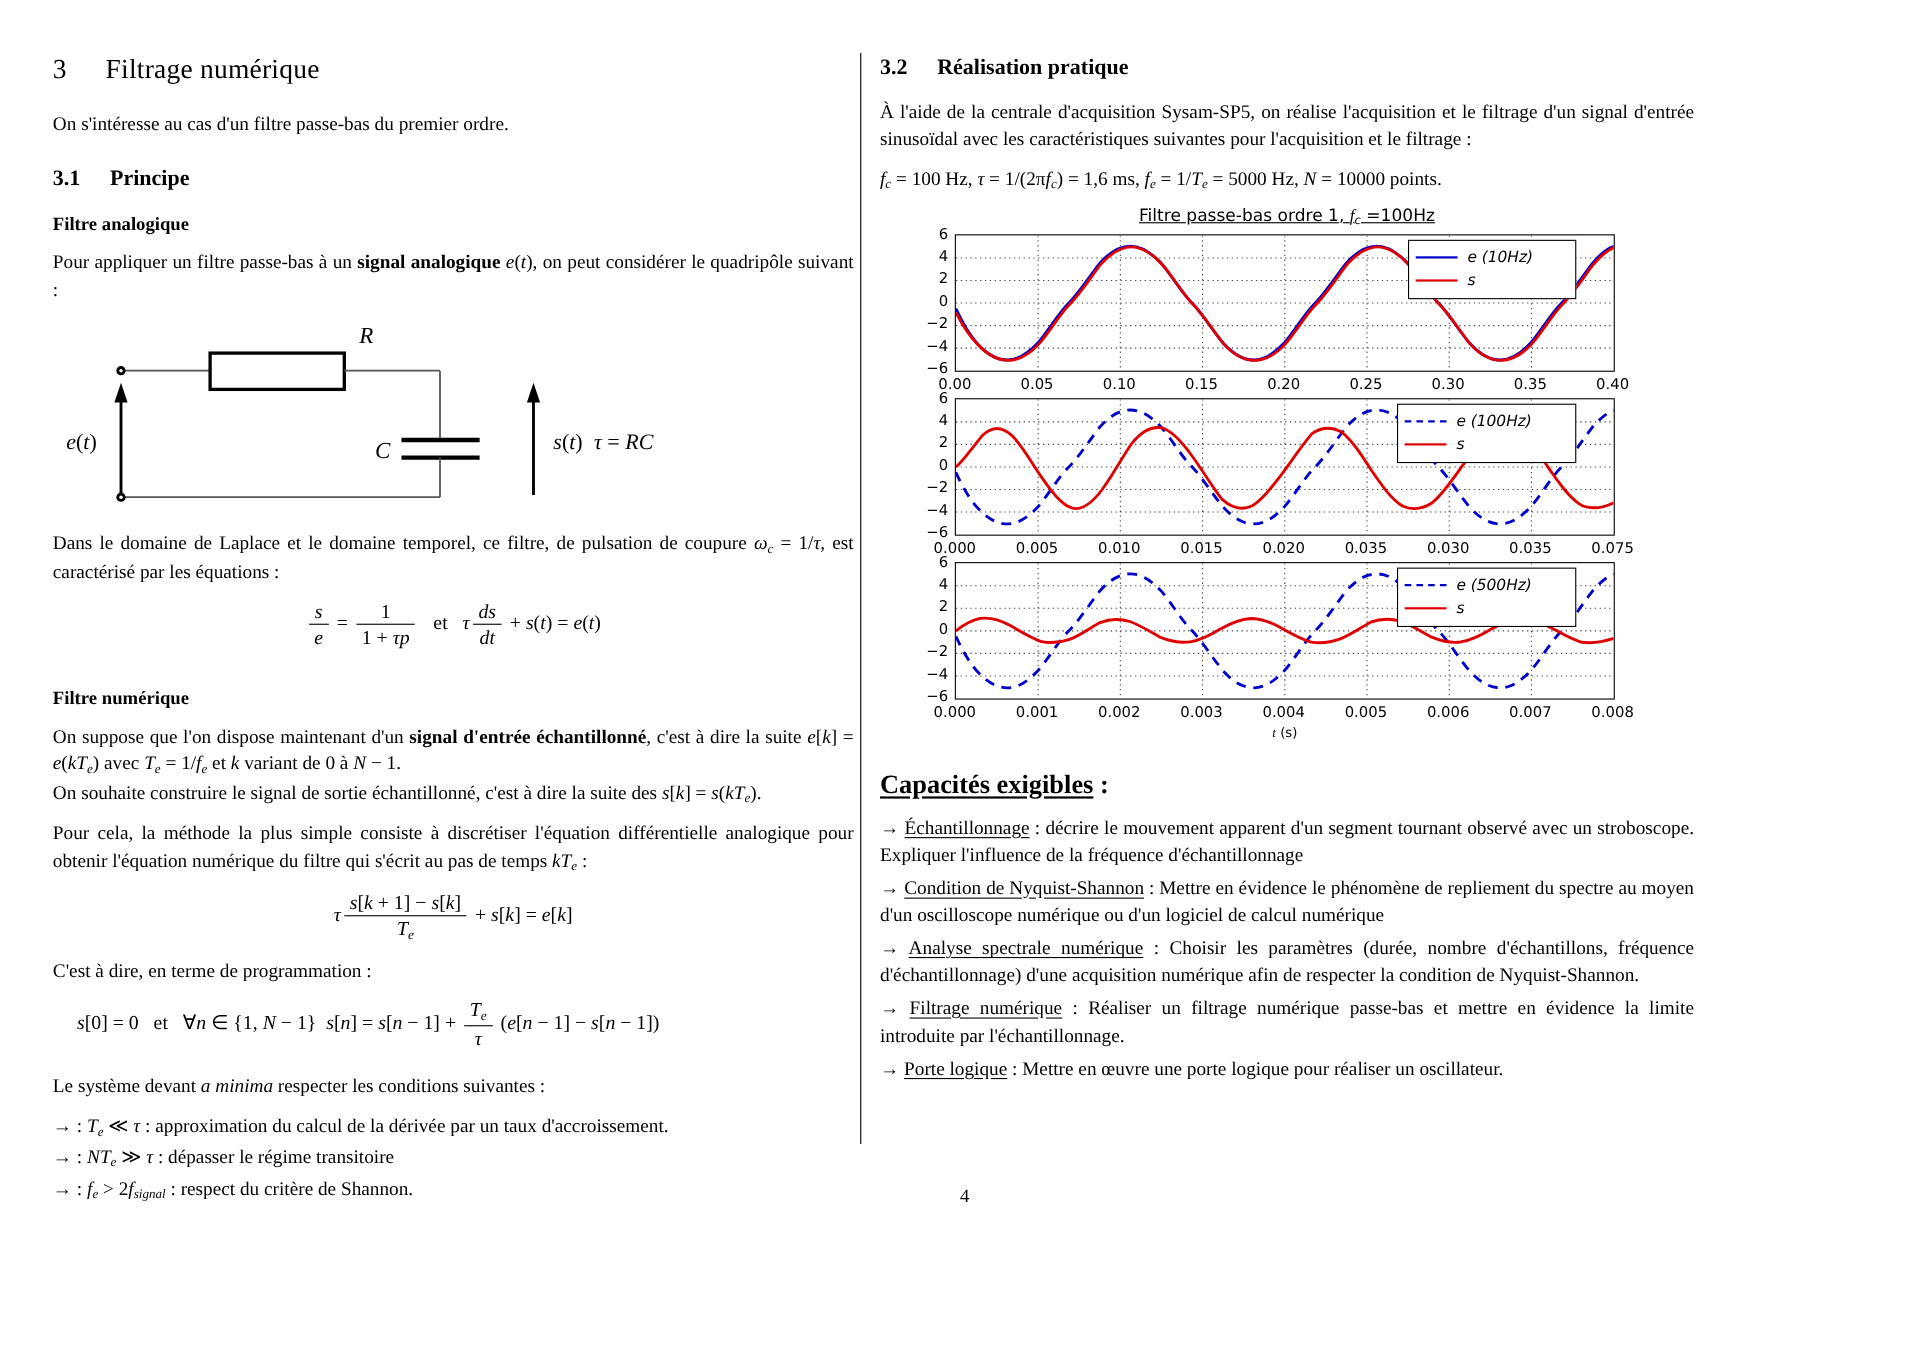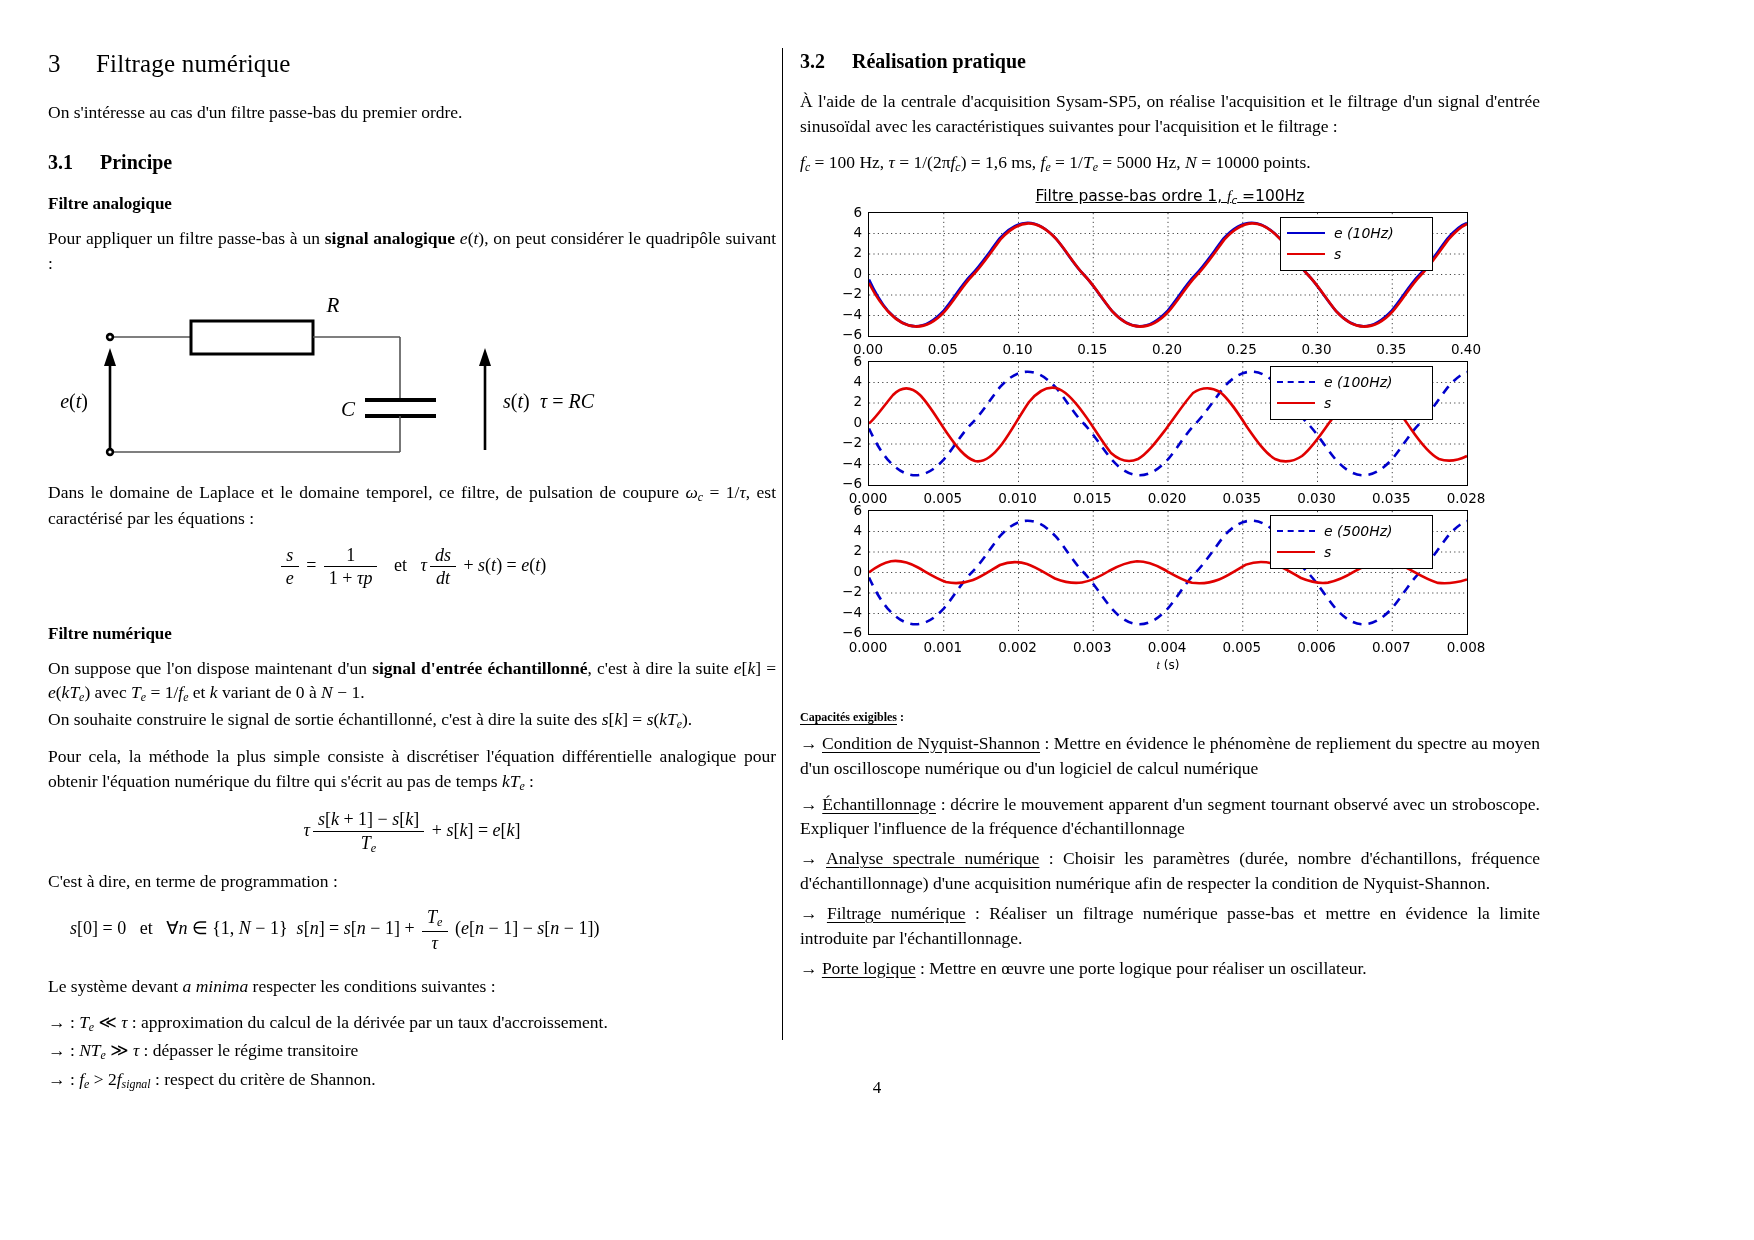--- a/index.html
+++ b/index.html
@@ -235,21 +235,21 @@
         <div class="ytick" style="left:30px;top:98px;width:32px">−4</div>
         <div class="ytick" style="left:30px;top:118px;width:32px">−6</div>
         <div class="xtick" style="left:33px;top:133px;width:70px">0.000</div>
         <div class="xtick" style="left:107.75px;top:133px;width:70px">0.005</div>
         <div class="xtick" style="left:182.5px;top:133px;width:70px">0.010</div>
         <div class="xtick" style="left:257.25px;top:133px;width:70px">0.015</div>
         <div class="xtick" style="left:332px;top:133px;width:70px">0.020</div>
         <div class="xtick" style="left:406.75px;top:133px;width:70px">0.035</div>
         <div class="xtick" style="left:481.5px;top:133px;width:70px">0.030</div>
         <div class="xtick" style="left:556.25px;top:133px;width:70px">0.035</div>
-        <div class="xtick" style="left:631px;top:133px;width:70px">0.028</div>
+        <div class="xtick" style="left:631px;top:133px;width:70px">0.075</div>
         <div class="legendbox" style="left:470px;top:9px;width:146px">
           <div class="legrow">
             <span class="legline" style="border-top:2.6px dashed #0000cc"></span>
             <span class="leglabel">e (100Hz)</span>
           </div>
           <div class="legrow">
             <span class="legline" style="border-top:2.6px solid #e00000"></span>
             <span class="leglabel">s</span>
           </div>
         </div>
@@ -301,25 +301,25 @@
             <span class="leglabel">e (500Hz)</span>
           </div>
           <div class="legrow">
             <span class="legline" style="border-top:2.6px solid #e00000"></span>
             <span class="leglabel">s</span>
           </div>
         </div>
       </div>
     </div>
 
-    <h3 class="subsub" style="margin-top:36px;font-size:12px"><span class="ul">Capacités exigibles</span><span> :</span></h3>
+    <h3 class="subsub" style="margin-top:26px;font-size:24px"><span class="ul">Capacités exigibles</span><span> :</span></h3>
+
+    <p class="par"><span>→</span> <span class="ul">Échantillonnage</span><span> : décrire le mouvement apparent d'un segment tournant observé avec un stroboscope. Expliquer l'influence de la fréquence d'échantillonnage</span></p>
 
     <p class="par" style="margin-top:-6px"><span>→</span> <span class="ul">Condition de Nyquist-Shannon</span><span> : Mettre en évidence le phénomène de repliement du spectre au moyen d'un oscilloscope numérique ou d'un logiciel de calcul numérique</span></p>
-
-    <p class="par"><span>→</span> <span class="ul">Échantillonnage</span><span> : décrire le mouvement apparent d'un segment tournant observé avec un stroboscope. Expliquer l'influence de la fréquence d'échantillonnage</span></p>
 
     <p class="par" style="margin-top:-6px"><span>→</span> <span class="ul">Analyse spectrale numérique</span><span> : Choisir les paramètres (durée, nombre d'échantillons, fréquence d'échantillonnage) d'une acquisition numérique afin de respecter la condition de Nyquist-Shannon.</span></p>
 
     <p class="par" style="margin-top:-6px"><span>→</span> <span class="ul">Filtrage numérique</span><span> : Réaliser un filtrage numérique passe-bas et mettre en évidence la limite introduite par l'échantillonnage.</span></p>
 
     <p class="par" style="margin-top:-6px"><span>→</span> <span class="ul">Porte logique</span><span> : Mettre en œuvre une porte logique pour réaliser un oscillateur.</span></p>
   </div>
 
   <div class="pagenum">4</div>
 </div>

